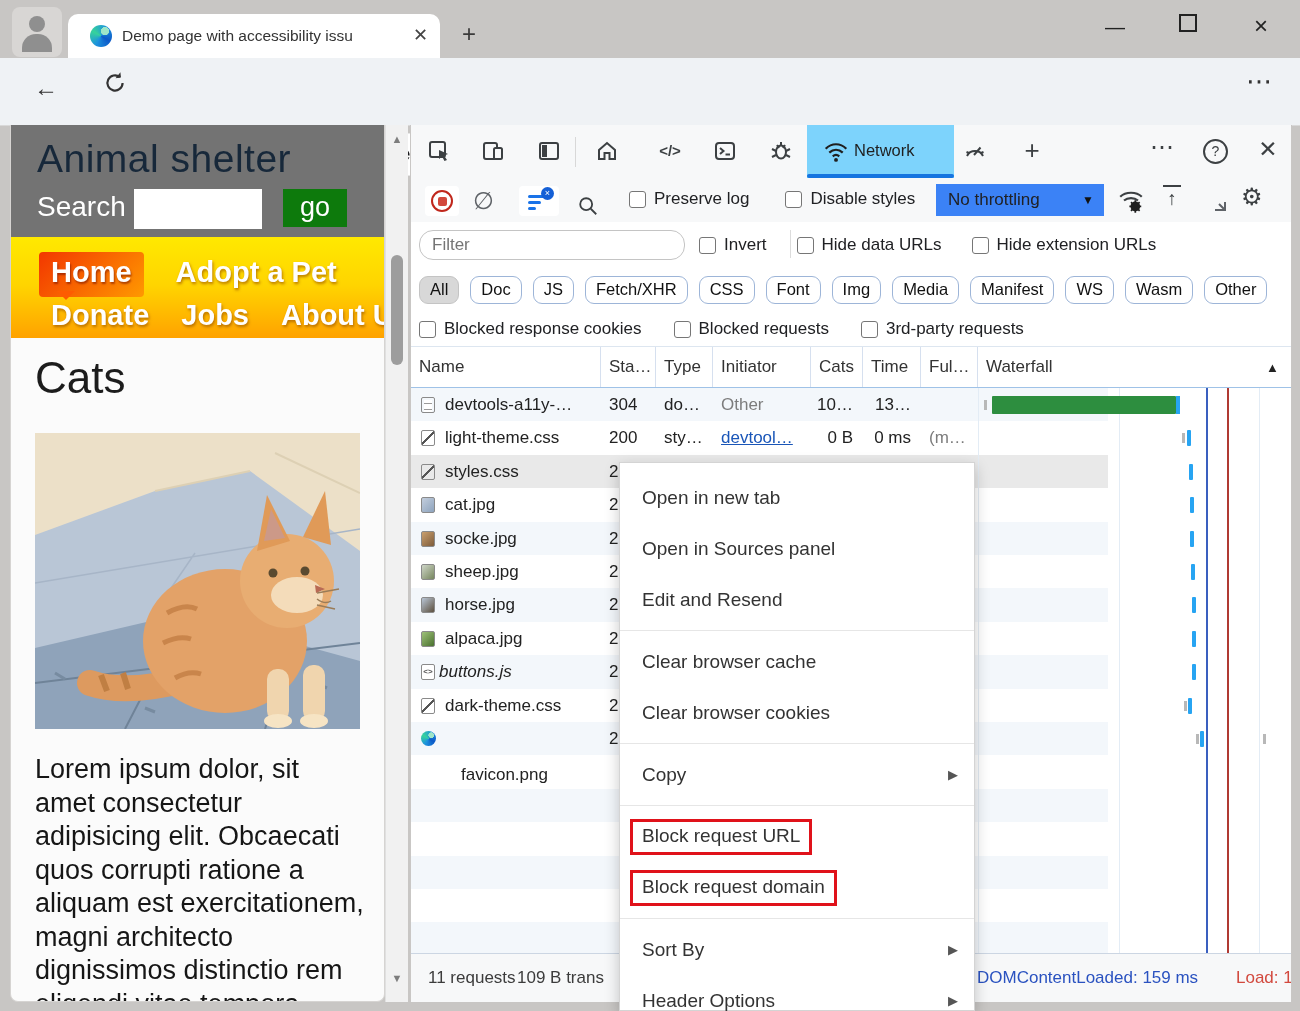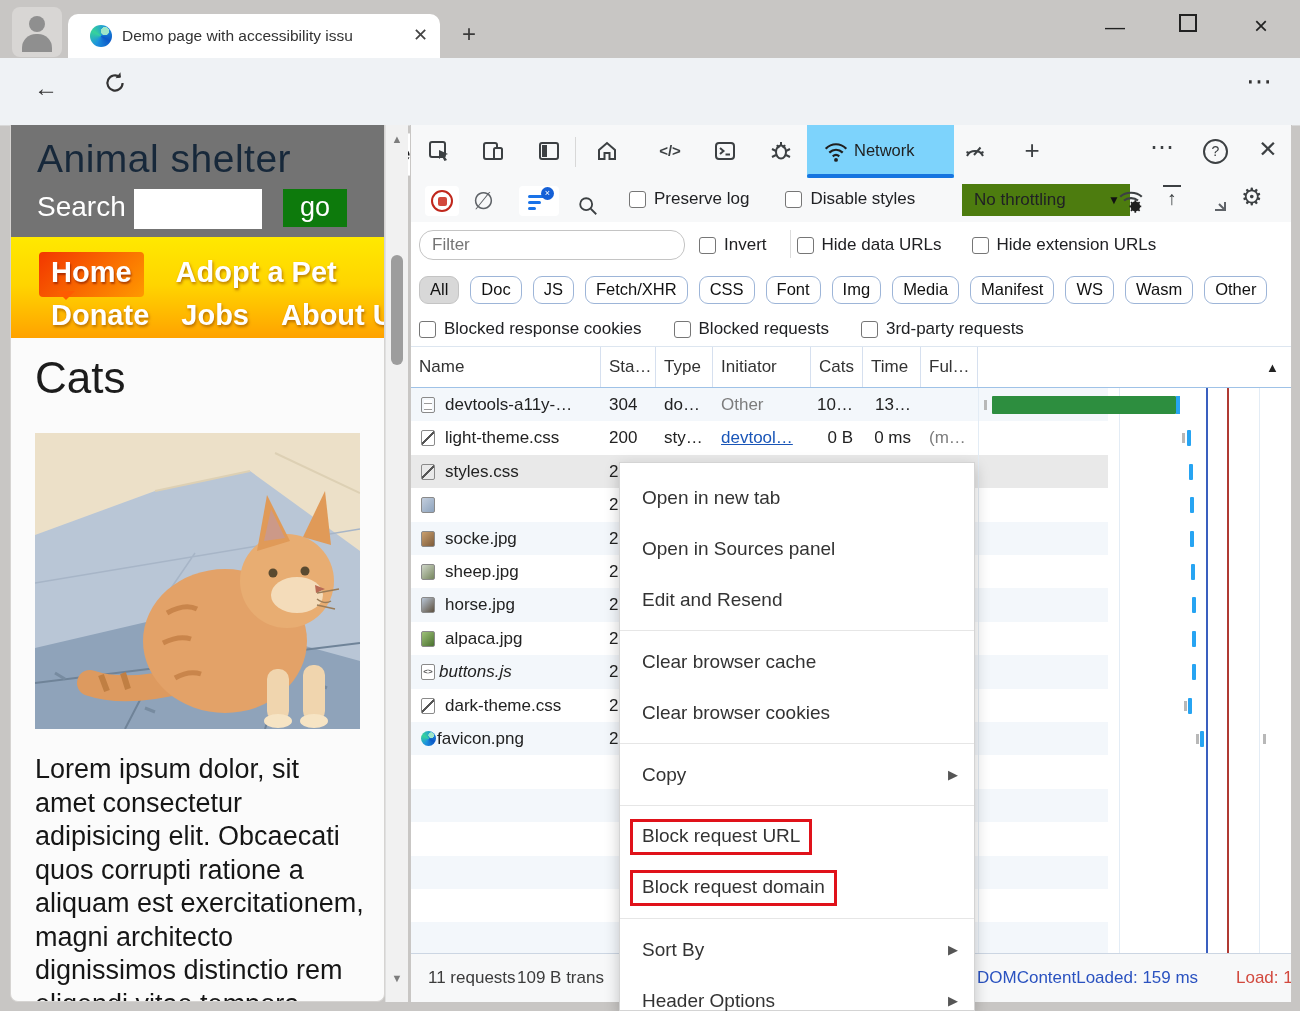--- a/index.html
+++ b/index.html
@@ -67,21 +67,21 @@
   #rec .sq{position:absolute;left:12.5px;top:10.5px;width:9px;height:9px;background:#d2483c;border-radius:2px}
   #clr{left:62px;font-size:24px;color:#5f6368;line-height:30px}
   #fbtn{left:108px;width:40px;background:#fff;border-radius:4px}
   #fbtn .b1,#fbtn .b2,#fbtn .b3{position:absolute;left:9px;height:2.6px;background:#1a73e8;border-radius:2px}
   #fbtn .b1{top:9px;width:19px}#fbtn .b2{top:15px;width:13px}#fbtn .b3{top:21px;width:8px}
   #fbtn .badge{position:absolute;left:22px;top:1px;width:13px;height:13px;border-radius:50%;background:#1560d6;
       color:#fff;font-size:9px;line-height:13px;text-align:center}
   .cb{display:flex;align-items:center;gap:8px;font-size:17px;color:#202124;white-space:nowrap}
   .cbbox{width:15px;height:15px;border:1.5px solid #767676;border-radius:3px;background:#fff;flex:0 0 auto}
   #cb-toolbar{position:absolute;left:218px;top:11px;display:flex;gap:36px}
-  #throttle{position:absolute;left:551px;top:6px;width:168px;height:32px;background:#4d7c0f;font-size:17px;color:#202124}
+  #throttle{position:absolute;left:525px;top:6px;width:168px;height:32px;background:#3b82f6;font-size:17px;color:#202124}
   #throttle .txt{position:absolute;left:12px;top:6px}
   #throttle .car{position:absolute;right:10px;top:9px;font-size:12px;color:#111}
   .dt-right-icon{position:absolute;top:8px;color:#3c4043}
   #frow{position:absolute;left:0;top:97px;width:880px;height:46px;background:#fff}
   #filterinput{position:absolute;left:8px;top:8px;width:240px;height:28px;border:1px solid #c4c4c4;border-radius:14px;
       padding:0 12px;font-size:17px;font-family:"Liberation Sans",sans-serif;color:#202124;outline:none}
   #fchecks{position:absolute;left:288px;top:13px;display:flex;gap:30px}
   #fdiv{position:absolute;left:379px;top:8px;width:1px;height:28px;background:#dcdcdc}
   #chips{position:absolute;left:0;top:143px;width:880px;height:44px;background:#fff;display:flex;gap:11px;
       padding-left:8px;align-items:center;box-sizing:border-box}
@@ -382,20 +382,21 @@
 
     <div id="thead">
       <div id="sortarrow">▲</div>
     <div class="hcell" style="left: 0px; width: 190px;">Name</div>
         <div class="hcell" style="left: 190px; width: 55px;">Sta…</div>
         <div class="hcell" style="left: 245px; width: 57px;">Type</div>
         <div class="hcell" style="left: 302px; width: 98px;">Initiator</div>
         <div class="hcell" style="left: 400px; width: 52px;">Cats</div>
         <div class="hcell" style="left: 452px; width: 58px;">Time</div>
         <div class="hcell" style="left: 510px; width: 57px;">Ful…</div>
+        <div class="hcell" style="left: 567px; width: 313px; border-right: none;">Waterfall</div>
       </div>
     <div id="rowswrap">
         <div class="nrow r-light" style="top: 0px;"></div>
         <div class="nrow r-white" style="top: 33.4px;"></div>
         <div class="nrow r-sel" style="top: 66.8px;"></div>
         <div class="nrow r-white" style="top: 100.2px;"></div>
         <div class="nrow r-light" style="top: 133.6px;"></div>
         <div class="nrow r-white" style="top: 167px;"></div>
         <div class="nrow r-light" style="top: 200.4px;"></div>
         <div class="nrow r-white" style="top: 233.8px;"></div>
@@ -444,20 +445,21 @@
           <div class="cell " style="left: 198px; width: 47px;">200</div>
           <div class="cell " style="left: 253px; width: 49px;"></div>
           <div class="cell " style="left: 310px; width: 90px;"></div>
           <div class="cell rt" style="left: 400px; width: 42px;"></div>
           <div class="cell rt" style="left: 452px; width: 48px;"></div>
           <div class="cell gray" style="left: 518px; width: 49px;"></div>
           <div class="wtick" style="left: 778px;"></div>
         </div>
         <div class="nrow" style="top: 100.2px; background: transparent;">
           <div class="fi fi-img" style="background: linear-gradient(135deg, rgb(195, 206, 221), rgb(141, 163, 189));"></div>
+          <div class="cell " style="left: 34px; width: 156px;">cat.jpg</div>
           <div class="cell " style="left: 198px; width: 47px;">200</div>
           <div class="cell " style="left: 253px; width: 49px;"></div>
           <div class="cell " style="left: 310px; width: 90px;"></div>
           <div class="cell rt" style="left: 400px; width: 42px;"></div>
           <div class="cell rt" style="left: 452px; width: 48px;"></div>
           <div class="cell gray" style="left: 518px; width: 49px;"></div>
           <div class="wtick" style="left: 779px;"></div>
         </div>
         <div class="nrow" style="top: 133.6px; background: transparent;">
           <div class="fi fi-img" style="background: linear-gradient(135deg, rgb(202, 160, 110), rgb(125, 91, 58));"></div>
@@ -521,21 +523,21 @@
           <div class="cell " style="left: 253px; width: 49px;"></div>
           <div class="cell " style="left: 310px; width: 90px;"></div>
           <div class="cell rt" style="left: 400px; width: 42px;"></div>
           <div class="cell rt" style="left: 452px; width: 48px;"></div>
           <div class="cell gray" style="left: 518px; width: 49px;"></div>
           <div class="wlead" style="left: 773px;"></div>
           <div class="wtick" style="left: 777px;"></div>
         </div>
         <div class="nrow" style="top: 334px; background: transparent;">
           <div class="fi fi-edge edge"></div>
-          <div class="cell " style="left: 26px; width: 156px;">favicon.png</div>
+          <div class="cell " style="left: 50px; width: 156px; margin-top: 36px;">favicon.png</div>
           <div class="cell " style="left: 198px; width: 47px;">200</div>
           <div class="cell " style="left: 253px; width: 49px;"></div>
           <div class="cell " style="left: 310px; width: 90px;"></div>
           <div class="cell rt" style="left: 400px; width: 42px;"></div>
           <div class="cell rt" style="left: 452px; width: 48px;"></div>
           <div class="cell gray" style="left: 518px; width: 49px;"></div>
           <div class="wlead" style="left: 785px;"></div>
           <div class="wtick" style="left: 789px;"></div>
           <div class="wlead" style="left: 852px;"></div>
         </div>

